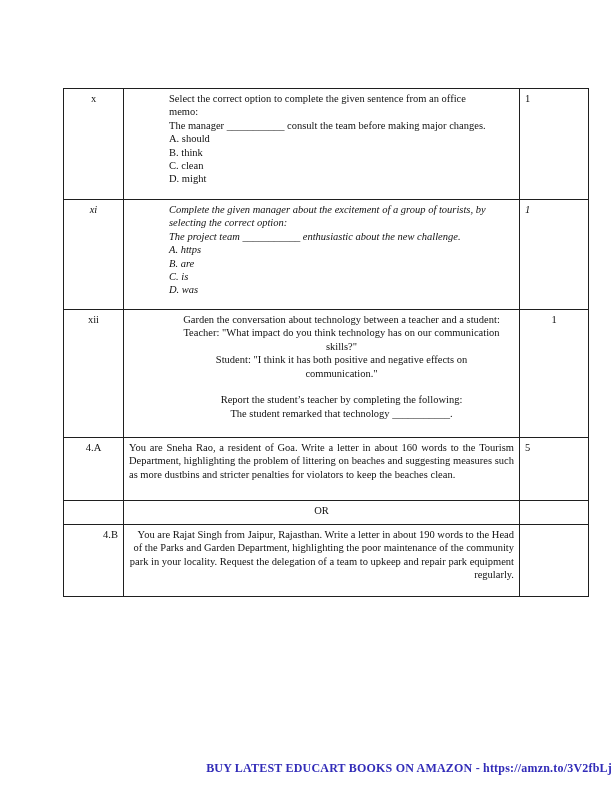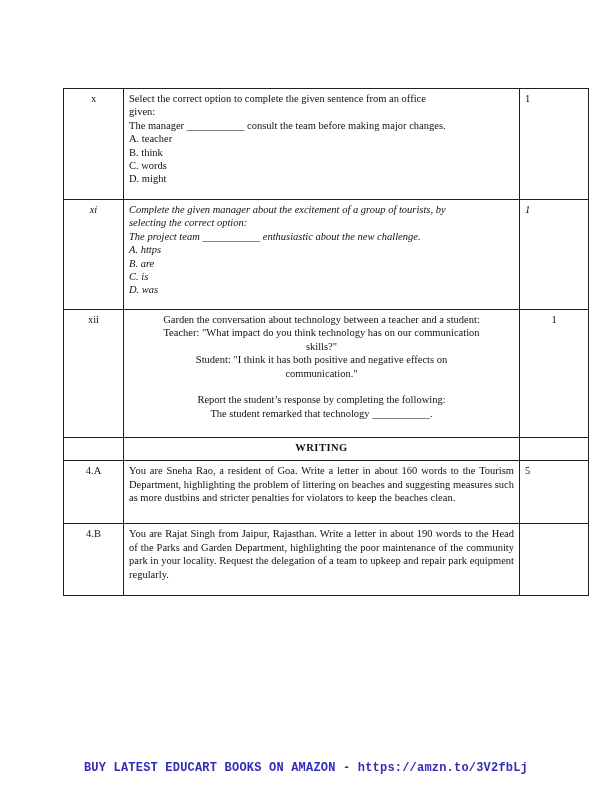--- a/index.html
+++ b/index.html
@@ -21,59 +21,59 @@
   }
   .qtable td {
     border: 1px solid #1f1f1f;
     vertical-align: top;
     padding: 3px 5px 6px 5px;
     line-height: 13.4px;
   }
   .col-num   { width: 49px; text-align: center; }
   .col-content { width: 385px; }
   .col-marks { width: 58px; }
-  .line { min-height: 13.4px; white-space: pre-wrap; }
+  .line { min-height: 13.4px; white-space: pre-wrap; margin-left: 40px; }
   .heading-cell { text-align: center; }
   .heading-bold { font-weight: bold; letter-spacing: 0.5px; }
   .justify { text-align: justify; }
   
   tr.r0 td { height: 101px; }
   tr.r1 td { height: 100px; font-style: italic; }
   tr.r2 td { height: 118px; text-align: center; }
   tr.r3 td { height: 13px; }
   tr.r4 td { height: 31px; }
   tr.r5 td { height: 53px; }
   tr.r6 td { height: 14px; }
-  tr.r7 td { height: 62px; }
+  tr.r7 td { height: 62px; text-align: right; }
   .footer {
     position: absolute;
     left: 0; right: 0;
     top: 761px;
-    text-align: center;
-    font-family: Liberation Mono, monospace;
+    text-align: right;
+    font-family: Liberation Serif, serif;
     font-weight: bold;
     font-size: 12px;
     letter-spacing: 0.2px;
   }
   .footer a { text-decoration: none; color: inherit; }
 </style>
 </head>
 <body>
 
 <table class="qtable">
   <tbody>
       <tr class="r0">
         <td class="col-num">x</td>
         <td class="col-content">
           <div class="line">Select the correct option to complete the given sentence from an office</div>
-          <div class="line">given:</div>
+          <div class="line">memo:</div>
           <div class="line">The manager ___________ consult the team before making major changes.</div>
-          <div class="line">A. teacher</div>
+          <div class="line">A. should</div>
           <div class="line">B. think</div>
-          <div class="line">C. words</div>
+          <div class="line">C. clean</div>
           <div class="line">D. might</div>
         </td>
         <td class="col-marks">1</td>
       </tr>
       <tr class="r1">
         <td class="col-num">xi</td>
         <td class="col-content">
           <div class="line">Complete the given manager about the excitement of a group of tourists, by</div>
           <div class="line">selecting the correct option:</div>
           <div class="line">The project team ___________ enthusiastic about the new challenge.</div>
@@ -86,34 +86,34 @@
       </tr>
       <tr class="r2">
         <td class="col-num">xii</td>
         <td class="col-content">
           <div class="line">Garden the conversation about technology between a teacher and a student:</div>
           <div class="line">Teacher: "What impact do you think technology has on our communication</div>
           <div class="line">skills?"</div>
           <div class="line">Student: "I think it has both positive and negative effects on</div>
           <div class="line">communication."</div>
           <div class="line"></div>
-          <div class="line">Report the student’s response by completing the following:</div>
+          <div class="line">Report the student’s teacher by completing the following:</div>
           <div class="line">The student remarked that technology ___________.</div>
         </td>
         <td class="col-marks">1</td>
-      </tr>
-      <tr class="r3">
-        <td class="col-num"></td>
-        <td class="col-content heading-cell"><span class="heading-bold">WRITING</span></td>
-        <td class="col-marks"></td>
       </tr>
       <tr class="r5">
         <td class="col-num">4.A</td>
         <td class="col-content justify">You are Sneha Rao, a resident of Goa. Write a letter in about 160 words to the Tourism Department, highlighting the problem of littering on beaches and suggesting measures such as more dustbins and stricter penalties for violators to keep the beaches clean.</td>
         <td class="col-marks">5</td>
+      </tr>
+      <tr class="r6">
+        <td class="col-num"></td>
+        <td class="col-content heading-cell"><span>OR</span></td>
+        <td class="col-marks"></td>
       </tr>
       <tr class="r7">
         <td class="col-num">4.B</td>
         <td class="col-content justify">You are Rajat Singh from Jaipur, Rajasthan. Write a letter in about 190 words to the Head of the Parks and Garden Department, highlighting the poor maintenance of the community park in your locality. Request the delegation of a team to upkeep and repair park equipment regularly.</td>
         <td class="col-marks"></td>
       </tr>
     </tbody>
 </table>
 
 <div class="footer" style="color: rgb(50, 44, 184);">

